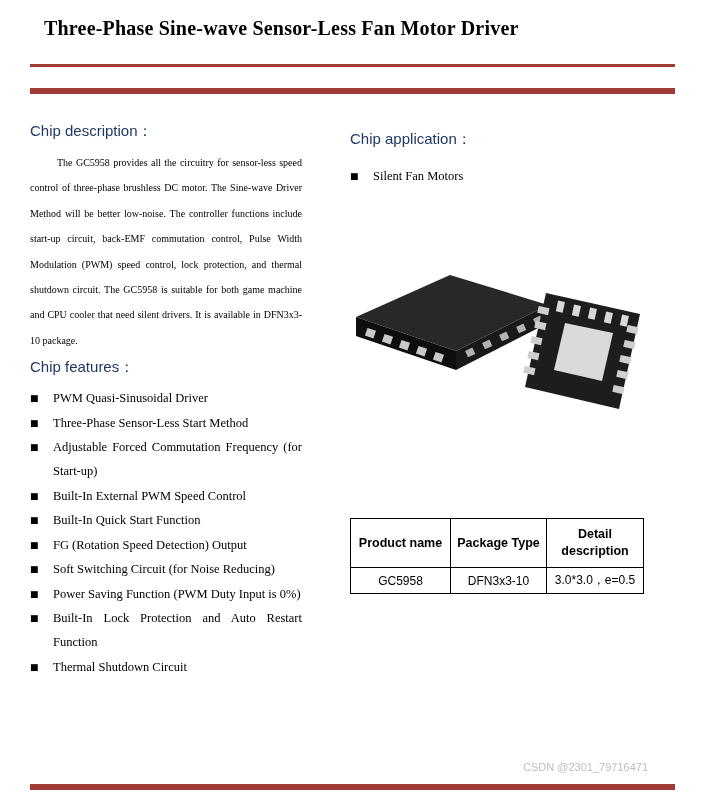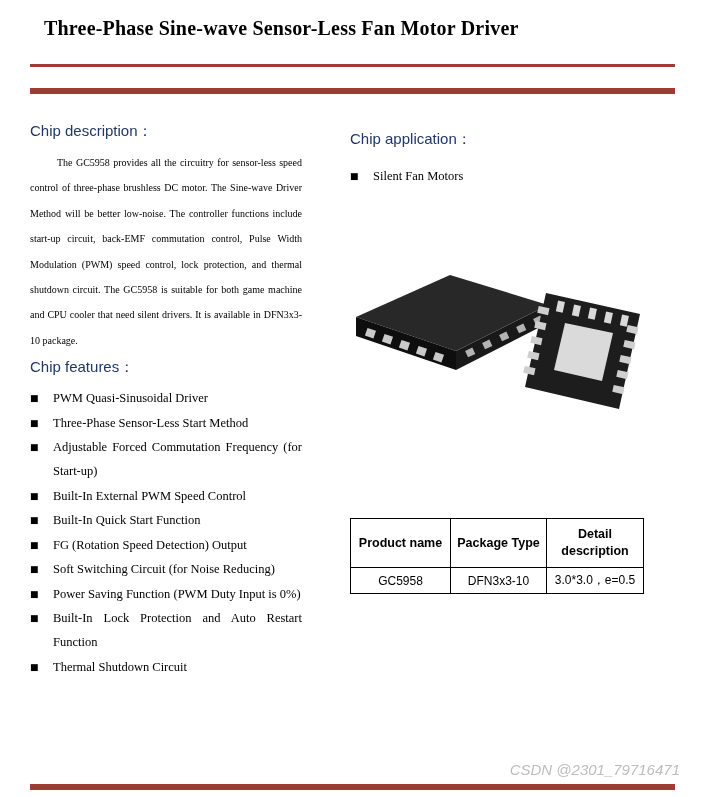--- a/index.html
+++ b/index.html
@@ -57,24 +57,23 @@
     border:1px solid #000; text-align:center; vertical-align:middle;
     padding:3px 2px; background:#fff;
   }
   .pkg-table th { font-weight:bold; height:49px; line-height:17px; }
   .pkg-table td { height:26px; font-size:12px; }
   .pkg-table col.c1 { width:100px; }
   .pkg-table col.c2 { width:96px; }
   .pkg-table col.c3 { width:97px; }
 
   .watermark {
-    position:absolute; top:761px; right:26px;
-    font-family:"Liberation Sans", sans-serif; font-size:15px; color:#BDBDBD;
+    position:absolute; top:761px; right:58px;
+    font-family:"Liberation Sans", sans-serif; font-size:11px; color:#BDBDBD;
     white-space:nowrap;
-    font-style:italic;
   }
 </style>
 </head>
 <body>
 
 <div class="page">
 
   <h1 class="doc-title">Three-Phase Sine-wave Sensor-Less Fan Motor Driver</h1>
   <div class="rule rule-thin"></div>
   <div class="rule rule-thick-top"></div>

